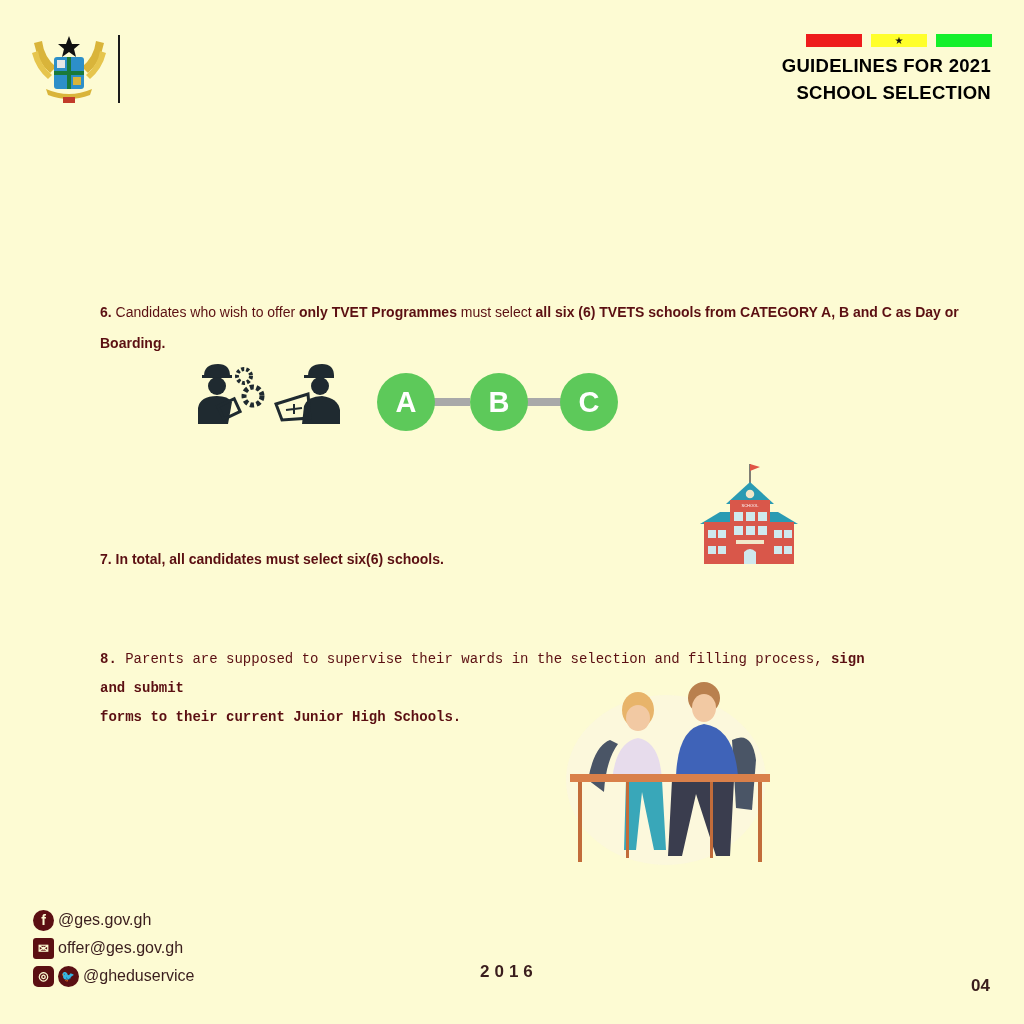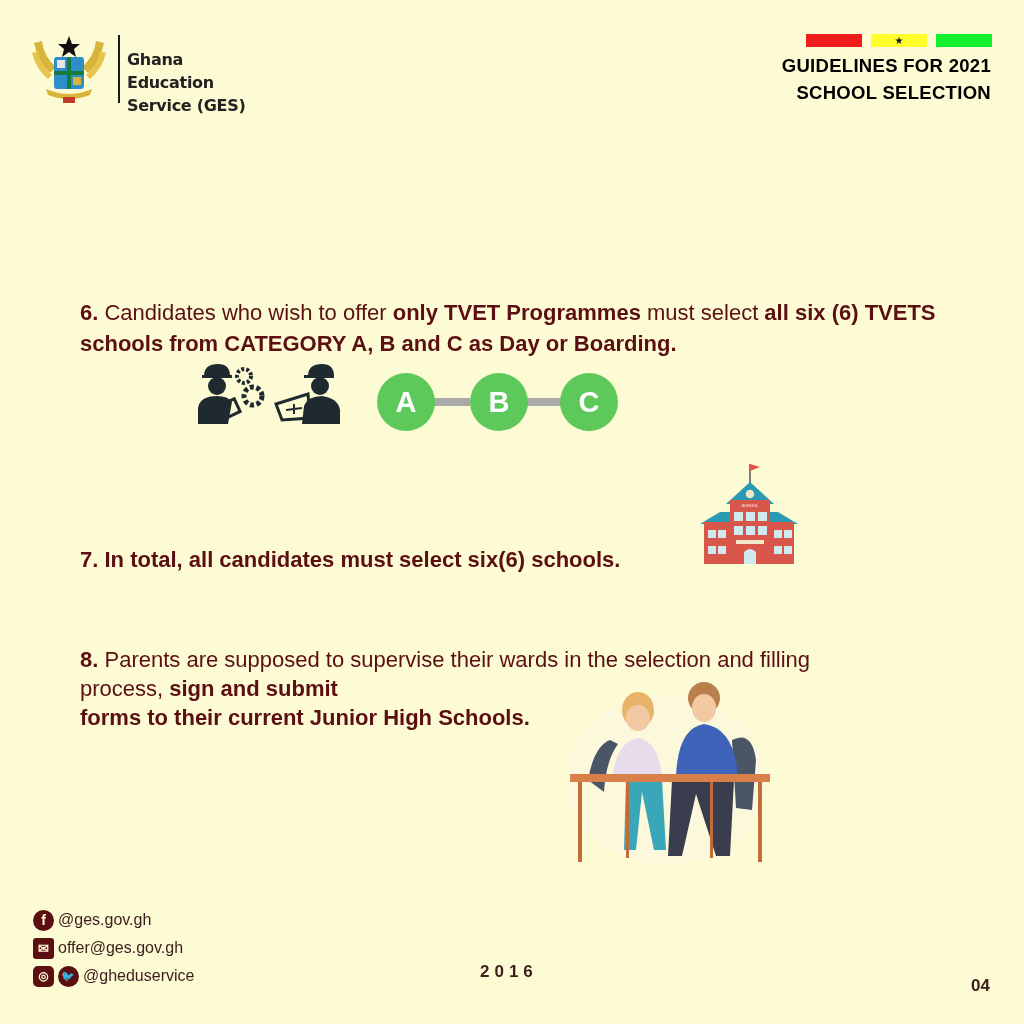--- a/index.html
+++ b/index.html
@@ -29,25 +29,25 @@
   .bar.yellow { background: #ffff2b; }
   .bar.green { background: #14f02b; }
   .bar .star { position: absolute; left: 50%; top: 50%; transform: translate(-50%,-55%); font-size: 10px; color: #111; line-height: 1; }
 
   .headline {
     right: 33px; top: 52px; text-align: right;
     font-weight: bold; font-size: 18.5px; line-height: 27px; color: #000000; letter-spacing: 0.3px;
   }
 
   
-  .para { font-size: 22px; line-height: 31px; color: #5b0f12; }
+  .para { font-size: 14px; line-height: 31px; color: #5b0f12; margin-left: 20px; }
   .para b { font-weight: bold; }
   .p6 { left: 80px; top: 297px; width: 900px; }
   .p7 { left: 80px; top: 544px; font-weight: bold; }
-  .p8 { left: 80px; top: 645px; width: 770px; line-height: 29px; }
+  .p8 { left: 80px; top: 645px; width: 770px; line-height: 29px; font-family: Liberation Mono, monospace; }
 
   
   .abc { left: 377px; top: 373px; width: 245px; height: 58px; }
   .abc .line { position: absolute; top: 25px; height: 8px; background: #a9a9a9; }
   .abc .node {
     position: absolute; top: 0; width: 58px; height: 58px; border-radius: 50%;
     background: #5dc95a; color: #fff; font-weight: bold; font-size: 29px;
     display: flex; align-items: center; justify-content: center;
   }
 
@@ -77,24 +77,20 @@
     <polygon points="39,3 42,11 50,11 44,16 46,24 39,19 32,24 34,16 28,11 36,11" fill="#111"></polygon>
     <rect x="24" y="24" width="30" height="32" rx="3" fill="#2d8fc9"></rect>
     <rect x="24" y="38" width="30" height="4" fill="#1a7a3a"></rect>
     <rect x="37" y="24" width="4" height="32" fill="#1a7a3a"></rect>
     <rect x="27" y="27" width="8" height="8" fill="#e6e6e6"></rect>
     <rect x="43" y="44" width="8" height="8" fill="#d9b43a"></rect>
     <path d="M16 56 Q39 66 62 56 L60 62 Q39 70 18 62 Z" fill="#d9b43a"></path>
     <rect x="33" y="64" width="12" height="6" fill="#c23b2a"></rect>
   </svg>
   <div class="logo-divider"></div>
-  <div class="org-name">
-    <div>Ghana Education</div>
-    <div>Service (GES)</div>
-  </div>
 </div>
 
 <div class="abs flag">
   <div class="bar red"></div>
   <div class="bar yellow">
     <span class="star">★</span>
   </div>
   <div class="bar green"></div>
 </div>
 <div class="abs headline">

